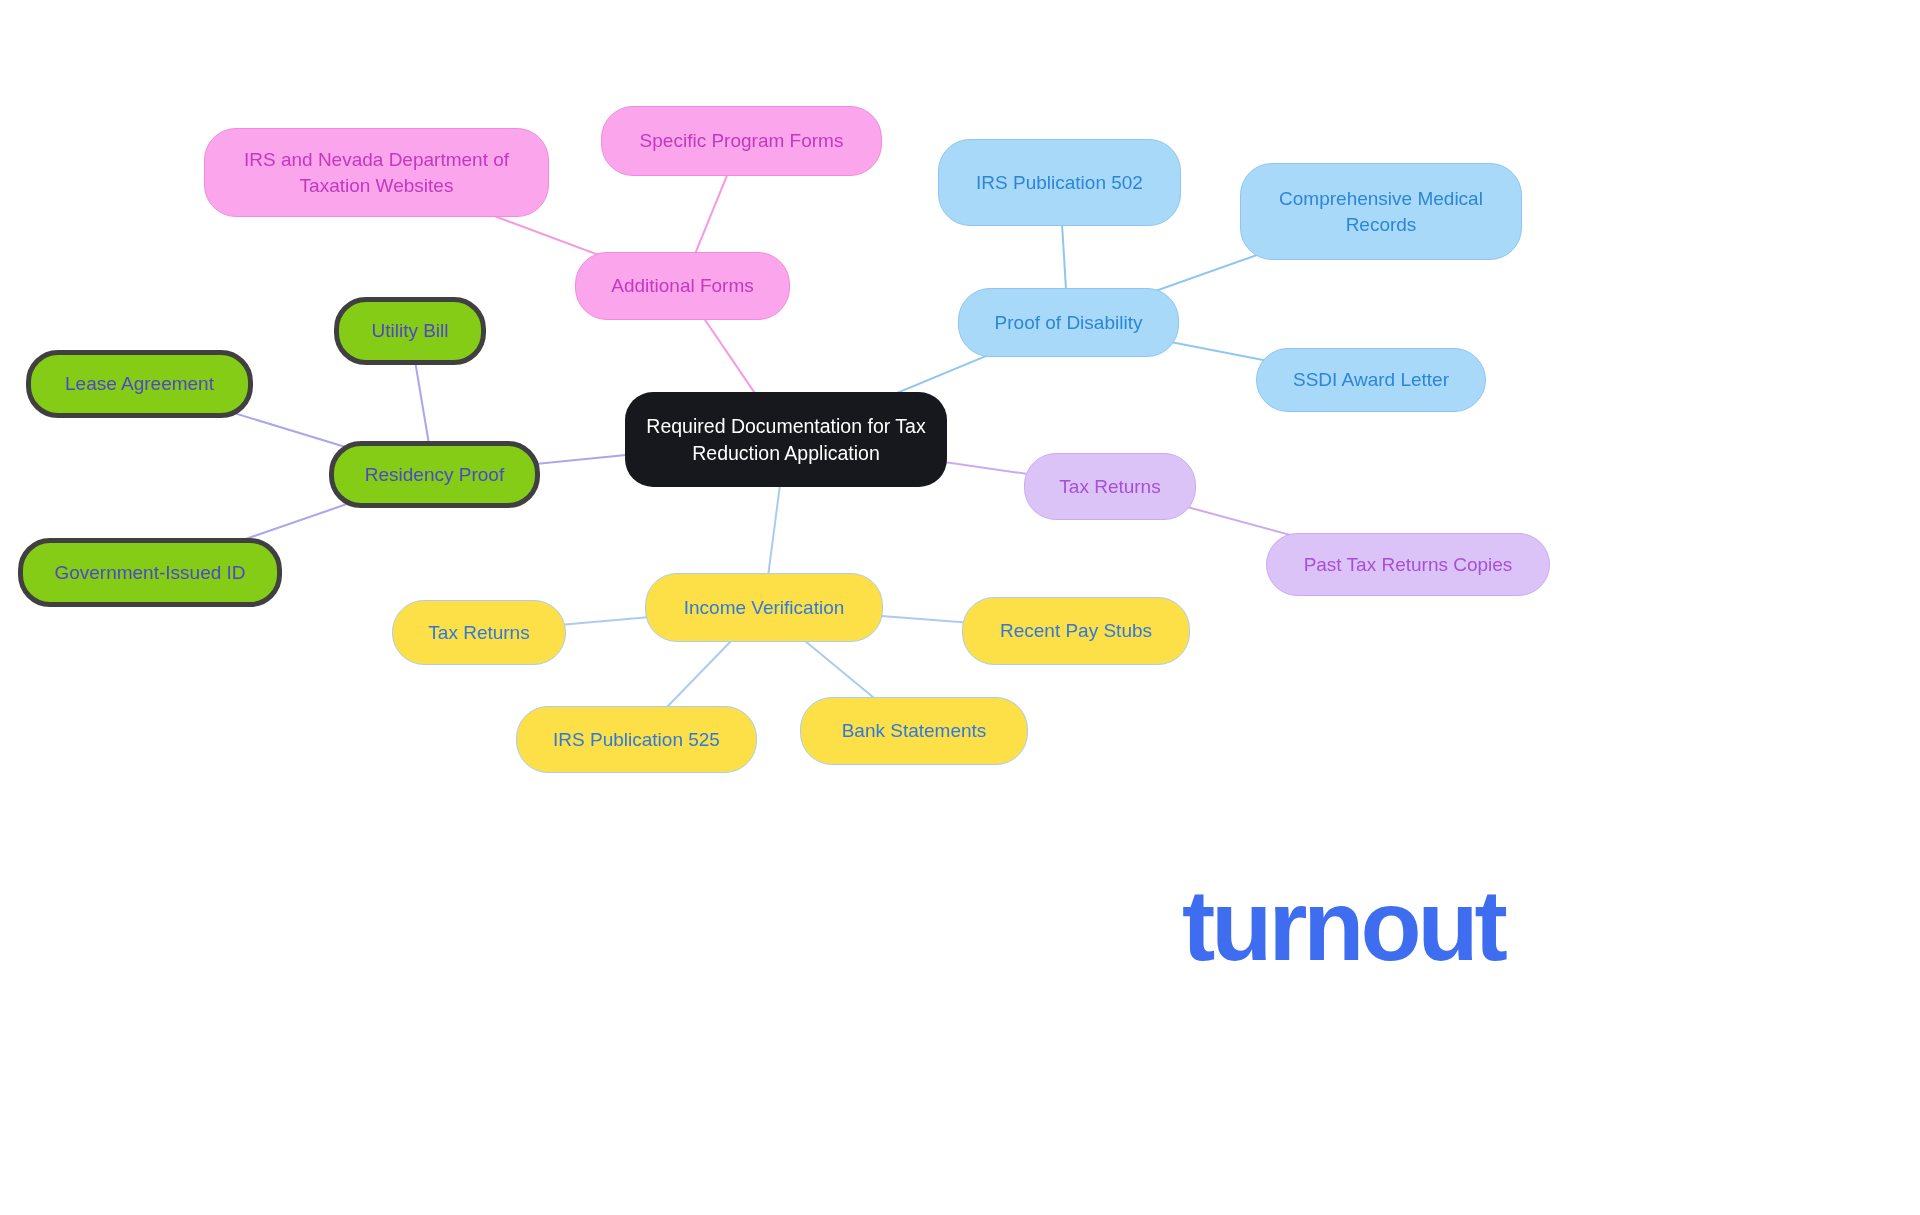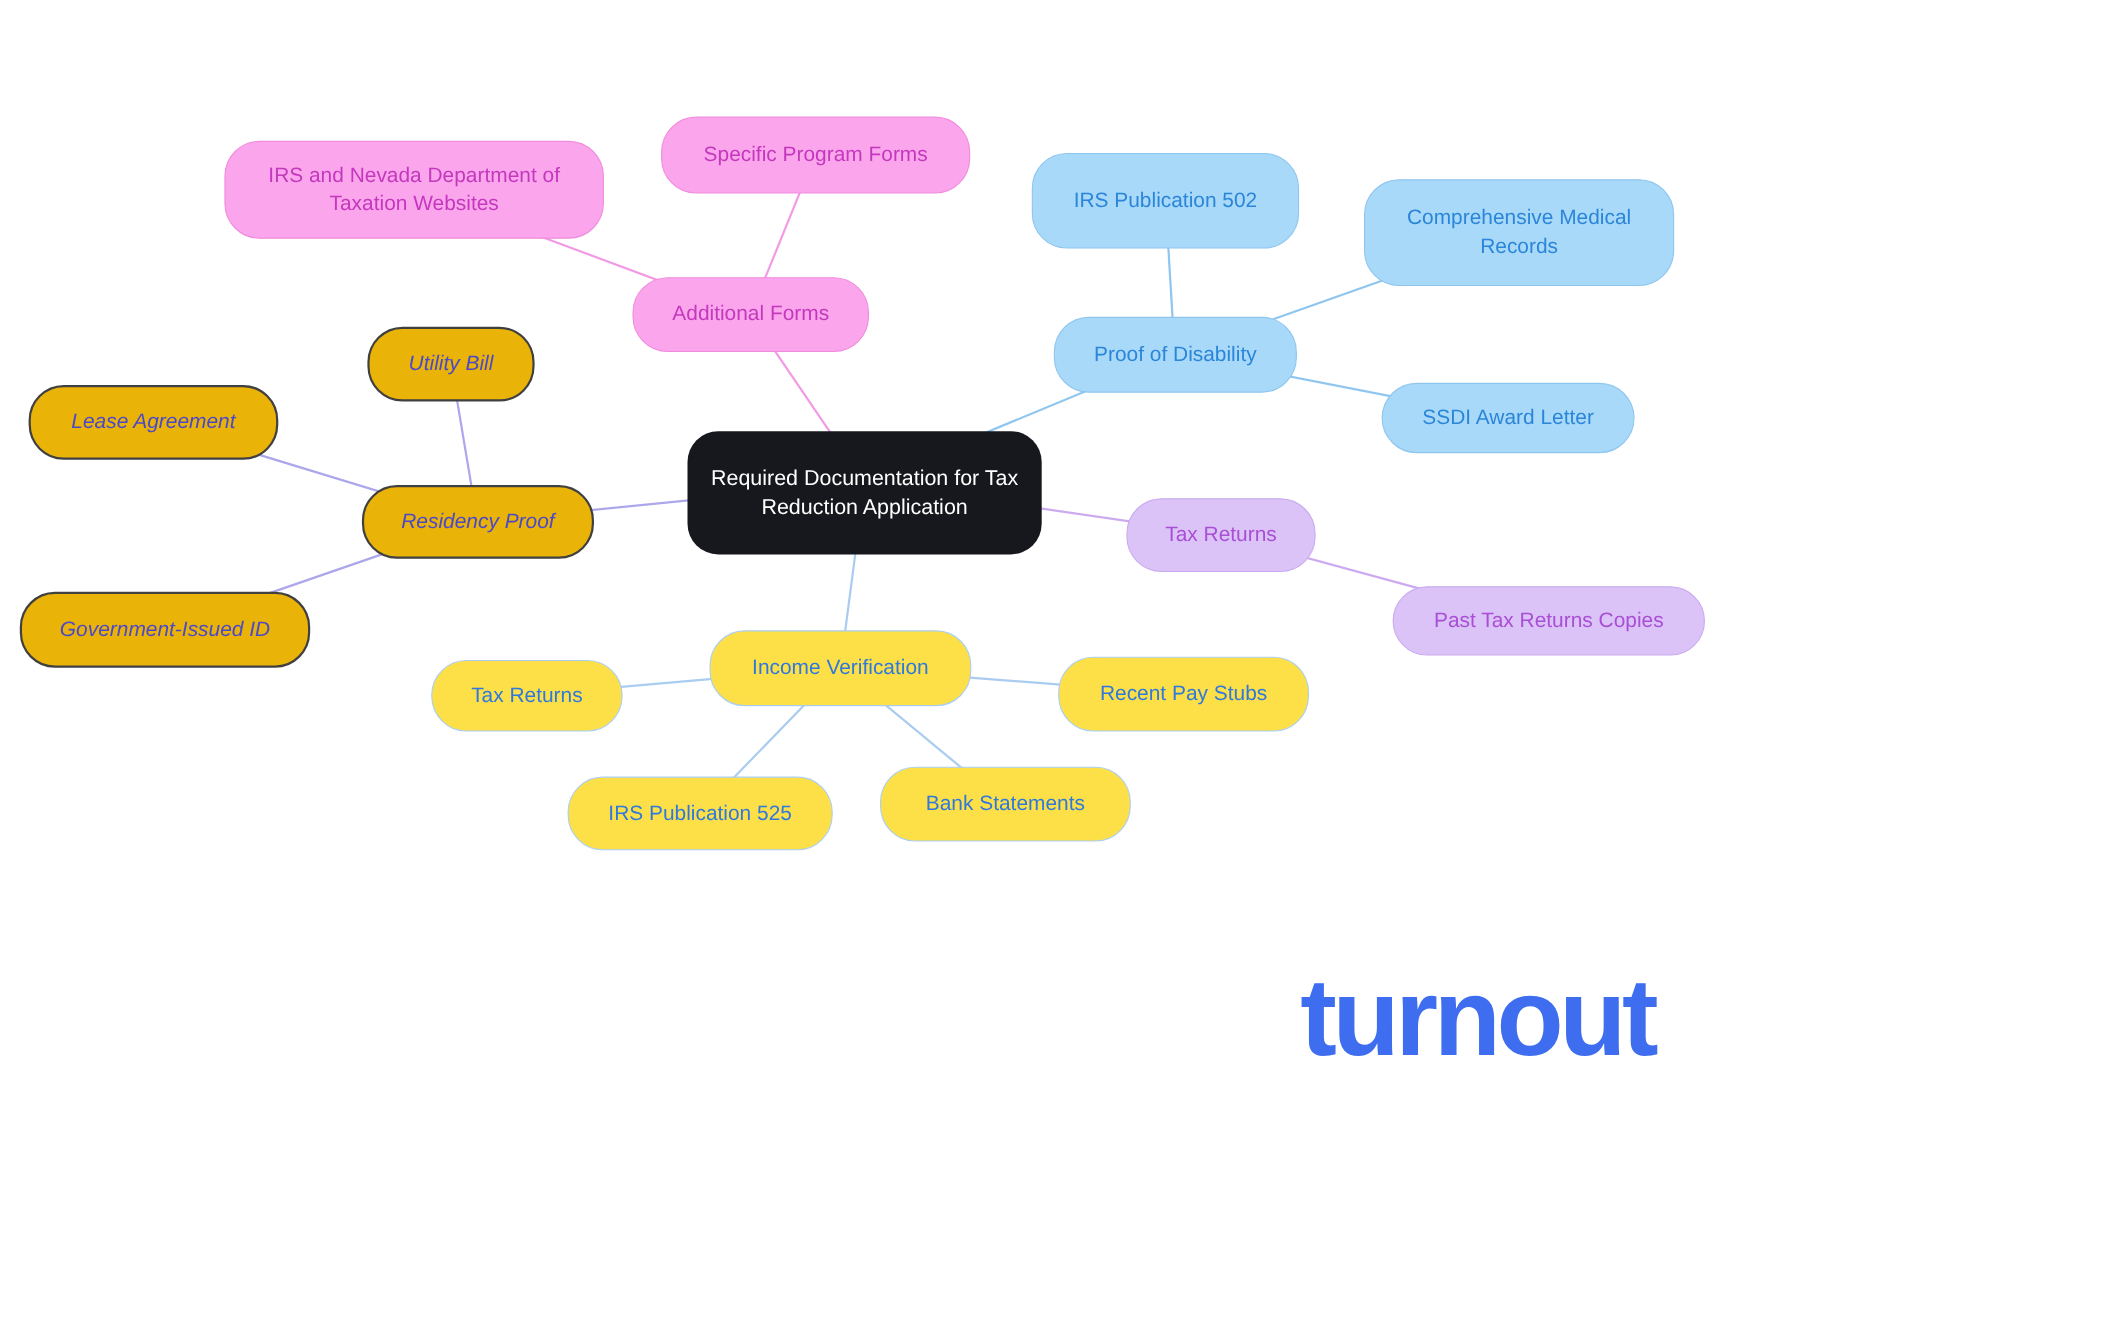--- a/index.html
+++ b/index.html
@@ -29,21 +29,21 @@
     background:#17181D;
     color:#ffffff;
     border-radius:28px;
     font-size:19.5px;
     z-index:3;
   }
   .branch-pink       { background:#FBA6EC; border:1px solid #F08BDD; color:#C438BE; }
   .branch-blue       { background:#A9D9F8; border:1px solid #8FC6EF; color:#2B86D9; }
   .branch-lightblue  { background:#fde047; border:1px solid #AACEF1; color:#2F79DD; }
   .branch-purple     { background:#DCC3F7; border:1px solid #C9ABF0; color:#A84FD6; }
-  .branch-periwinkle { background:#eab308; border:2px solid #404040; color:#4B49C8;font-style:italic; }
+  .branch-periwinkle { background:#84cc16; border:5px solid #404040; color:#4B49C8; }
   .logo {
     position:absolute;
     left:1182px;
     top:868px;
     font-size:100px;
     font-weight:700;
     color:#3E6EEF;
     letter-spacing:-4px;
     z-index:2;
   }
@@ -72,21 +72,21 @@
     <line x1="764" y1="607" x2="1076" y2="631" stroke="#A9CCF0" stroke-width="2"></line>
     <line x1="764" y1="607" x2="914" y2="731" stroke="#A9CCF0" stroke-width="2"></line>
     <line x1="764" y1="607" x2="636" y2="739" stroke="#A9CCF0" stroke-width="2"></line>
 
     <line x1="786" y1="439" x2="434" y2="474" stroke="#ACA6EB" stroke-width="2"></line>
     <line x1="434" y1="474" x2="410" y2="331" stroke="#ACA6EB" stroke-width="2"></line>
     <line x1="434" y1="474" x2="139" y2="384" stroke="#ACA6EB" stroke-width="2"></line>
     <line x1="434" y1="474" x2="150" y2="572" stroke="#ACA6EB" stroke-width="2"></line>
   </svg>
 
-  <div class="node node-root" style="left:625px; top:392px; width:322px; height:112px;">
+  <div class="node node-root" style="left:625px; top:392px; width:322px; height:95px;">
     <span>Required Documentation for Tax Reduction Application</span>
   </div>
 
   <div class="node branch-pink" style="left:575px; top:252px; width:215px; height:68px;">
     <span>Additional Forms</span>
   </div>
   <div class="node branch-pink" style="left:204px; top:128px; width:345px; height:89px;">
     <span>IRS and Nevada Department of Taxation Websites</span>
   </div>
   <div class="node branch-pink" style="left:601px; top:106px; width:281px; height:70px;">

